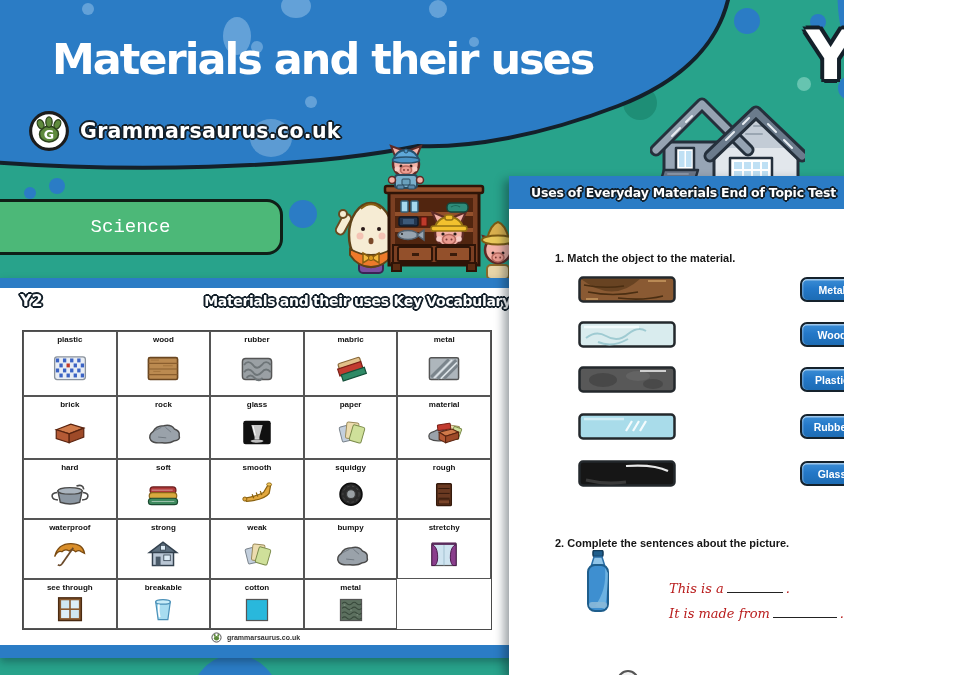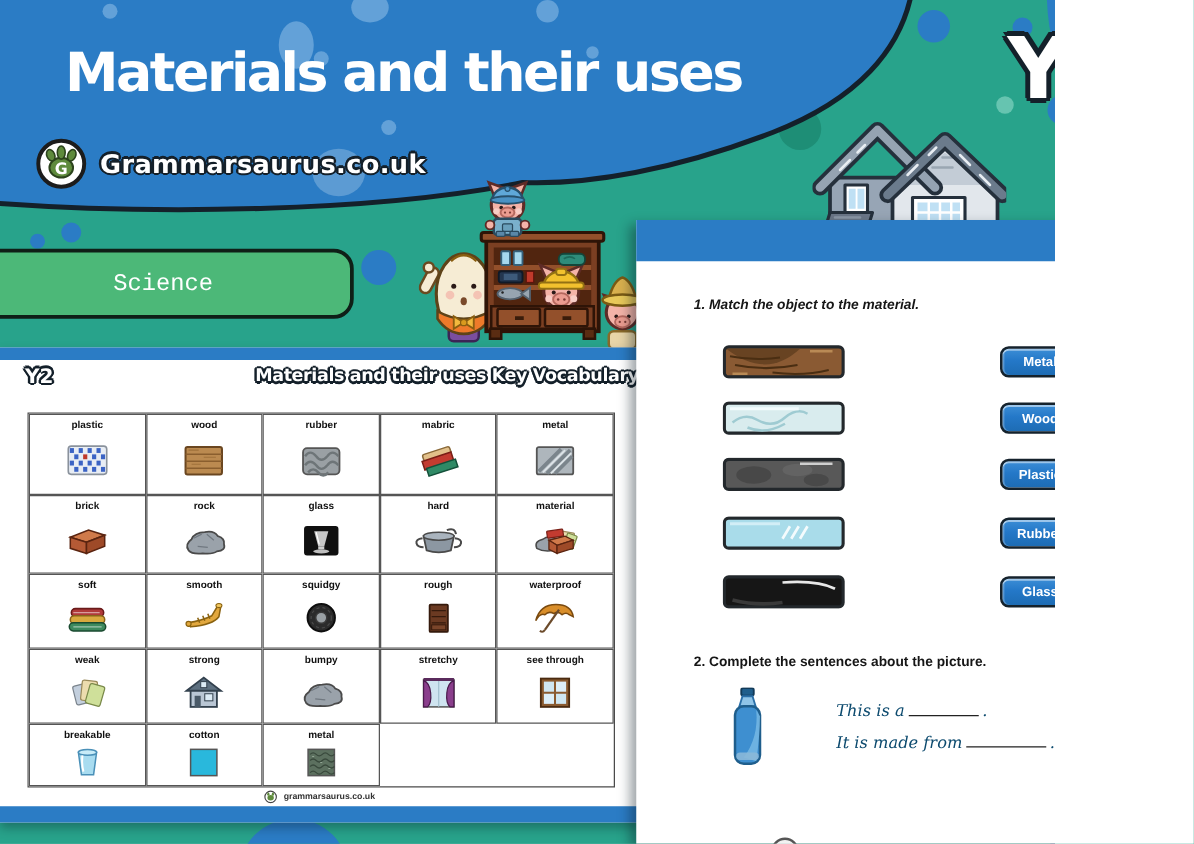--- a/index.html
+++ b/index.html
@@ -44,31 +44,31 @@
   .vfooter{position:absolute;left:0;right:0;top:354px;display:flex;justify-content:center;
       align-items:center;gap:5px;font-size:7px;font-weight:bold;color:#333;}
 
   .sheet-right{position:absolute;left:509px;top:176px;width:426px;height:499px;background:#fff;z-index:3;
       box-shadow:-5px 4px 9px rgba(10,25,35,.4);}
   .thead{position:absolute;top:0;left:0;right:0;height:33px;background:#2b7cc5;
       display:flex;align-items:center;}
   .ttitle{margin-left:22px;font-size:12.5px;letter-spacing:-.2px;}
   .ty2{position:absolute;right:16px;top:7px;font-size:15px;}
   .q{position:absolute;left:46px;font-size:11px;font-weight:bold;color:#161616;}
-  .q1{top:62px;font-style:italic;} .q2{top:348px;} .q3{top:466px;}
+  .q1{top:76px;} .q2{top:361px;} .q3{top:466px;}
   #match-area{position:absolute;inset:0;}
   .strip{position:absolute;left:69px;width:98px;height:27px;}
   .mat-btn{position:absolute;left:291px;width:64px;height:25px;border:2px solid #15222c;
       border-radius:7px;box-sizing:border-box;color:#fff;font-weight:bold;font-size:10.5px;
       display:flex;align-items:center;justify-content:center;
       background:linear-gradient(180deg,#3c8ed6 0%,#2478c8 45%,#1d6cb4 100%);
       box-shadow:inset 0 1.5px 0 rgba(255,255,255,.5),inset 1.5px 0 0 rgba(255,255,255,.25);}
   .bottle{position:absolute;left:76px;top:374px;width:26px;height:64px;}
   .sent{position:absolute;left:160px;font-family:"DejaVu Serif",serif;font-style:italic;
-      font-size:13px;color:#0c4a6e;}
+      font-size:13px;color:#b91c1c;margin-top:19px;}
   .s1{top:386px;} .s2{top:411px;}
   .wline{display:inline-block;width:56px;height:10px;border-bottom:1.6px solid #222;margin:0 3px;}
   .s2 .wline{width:64px;}
   .next-pic{position:absolute;left:106px;top:492px;width:26px;height:12px;}
   .mini-logo{width:11px;height:11px;}
 </style>
 </head>
 <body>
 
 <div class="stage">
@@ -335,46 +335,56 @@
             <svg viewBox="0 0 60 42">
               <rect x="13" y="6" width="34" height="29" rx="3" fill="#101010"></rect>
               <polygon points="23,11 37,11 33,26 27,26" fill="#dcdcdc" opacity=".9"></polygon>
               <rect x="27" y="26" width="6" height="3" fill="#cfcfcf"></rect>
               <ellipse cx="30" cy="31" rx="8" ry="2" fill="#bfbfbf"></ellipse>
               <path d="M25,12 l3,12" stroke="#fff" stroke-width="1.2"></path>
             </svg>
           </div>
         </div>
         <div class="vcell">
-          <div class="vlabel">hard</div>
-          <div class="vicon">
-            <svg viewBox="0 0 60 42">
-              <path d="M14,18 q-7,1 -6,5 q1,4 7,4" fill="none" stroke="#4a4a4a" stroke-width="2"></path>
-              <path d="M46,18 q7,1 6,5 q-1,4 -7,4" fill="none" stroke="#4a4a4a" stroke-width="2"></path>
-              <path d="M15,16 h30 l-3,14 q-12,4 -24,0 z" fill="#8c97a2" stroke="#4a4a4a" stroke-width="1.8"></path>
-              <ellipse cx="30" cy="16" rx="15" ry="4" fill="#aab4be" stroke="#4a4a4a" stroke-width="1.5"></ellipse>
-              <path d="M38,10 q8,-3 9,4" stroke="#4a4a4a" stroke-width="2" fill="none"></path>
+          <div class="vlabel">paper</div>
+          <div class="vicon">
+            <svg viewBox="0 0 60 42">
+              <rect x="17" y="12" width="15" height="19" rx="2" transform="rotate(-14 24 21)" fill="#c3cfdd" stroke="#7a838c" stroke-width="1.2"></rect>
+              <rect x="24" y="8" width="15" height="20" rx="2" transform="rotate(6 31 18)" fill="#ecdcae" stroke="#9a8a5a" stroke-width="1.2"></rect>
+              <rect x="30" y="12" width="15" height="20" rx="2" transform="rotate(16 37 22)" fill="#cfe09a" stroke="#7a8a4a" stroke-width="1.2"></rect>
             </svg>
           </div>
         </div>
         <div class="vcell">
           <div class="vlabel">material</div>
           <div class="vicon">
             <svg viewBox="0 0 60 42">
               <path d="M12,28 q-3,-7 6,-9 q5,-4 12,-1 q6,1 5,6 q1,5 -6,6 q-10,2 -17,-2 z" fill="#9aa2aa" stroke="#4a4a4a" stroke-width="1.5"></path>
               <rect x="36" y="12" width="12" height="16" rx="1" transform="rotate(10 42 20)" fill="#ecdcae" stroke="#9a8a5a" stroke-width="1.2"></rect>
               <rect x="40" y="14" width="10" height="14" rx="1" transform="rotate(20 45 21)" fill="#cfe09a" stroke="#7a8a4a" stroke-width="1.2"></rect>
               <rect x="22" y="10" width="16" height="7" rx="1" transform="rotate(-8 30 13)" fill="#c23b30" stroke="#7a1f16" stroke-width="1.2"></rect>
               <polygon points="24,20 40,16 48,20 32,25" fill="#d07a4a" stroke="#5a2410" stroke-width="1.3"></polygon>
               <polygon points="24,20 32,25 32,33 24,29" fill="#b55a35" stroke="#5a2410" stroke-width="1.3"></polygon>
               <polygon points="32,25 48,20 48,28 32,33" fill="#9e4a28" stroke="#5a2410" stroke-width="1.3"></polygon>
             </svg>
           </div>
         </div>
         <div class="vcell">
+          <div class="vlabel">hard</div>
+          <div class="vicon">
+            <svg viewBox="0 0 60 42">
+              <path d="M14,18 q-7,1 -6,5 q1,4 7,4" fill="none" stroke="#4a4a4a" stroke-width="2"></path>
+              <path d="M46,18 q7,1 6,5 q-1,4 -7,4" fill="none" stroke="#4a4a4a" stroke-width="2"></path>
+              <path d="M15,16 h30 l-3,14 q-12,4 -24,0 z" fill="#8c97a2" stroke="#4a4a4a" stroke-width="1.8"></path>
+              <ellipse cx="30" cy="16" rx="15" ry="4" fill="#aab4be" stroke="#4a4a4a" stroke-width="1.5"></ellipse>
+              <path d="M38,10 q8,-3 9,4" stroke="#4a4a4a" stroke-width="2" fill="none"></path>
+            </svg>
+          </div>
+        </div>
+        <div class="vcell">
           <div class="vlabel">soft</div>
           <div class="vicon">
             <svg viewBox="0 0 60 42">
               <rect x="14" y="11" width="32" height="8" rx="4" fill="#b03a3a" stroke="#6a1a1a" stroke-width="1.5"></rect>
               <rect x="13" y="18" width="34" height="8" rx="4" fill="#d9a93e" stroke="#8a641a" stroke-width="1.5"></rect>
               <rect x="12" y="25" width="36" height="8" rx="4" fill="#3e8a5e" stroke="#1a4a30" stroke-width="1.5"></rect>
               <path d="M16,15 h26 M16,29 h28" stroke="#ffffff" stroke-width="1.2" opacity=".5"></path>
             </svg>
           </div>
         </div>
@@ -409,42 +419,42 @@
             </svg>
           </div>
         </div>
         <div class="vcell">
           <div class="vlabel">waterproof</div>
           <div class="vicon">
             <svg viewBox="0 0 60 42">
               <path d="M11,23 q4,-16 20,-16 q15,0 17,12 l-4,-2 q-3,-3 -7,0 q-4,-4 -8,-1 q-5,-3 -9,1 q-5,-2 -9,6 z" fill="#d98e2a" stroke="#7a4a10" stroke-width="1.5"></path>
               <path d="M34,12 L20,32" stroke="#6b4a2a" stroke-width="2.2" fill="none"></path>
               <path d="M20,32 q-2,3 -5,1" stroke="#6b4a2a" stroke-width="2" fill="none"></path>
-            </svg>
-          </div>
-        </div>
-        <div class="vcell">
-          <div class="vlabel">weak</div>
-          <div class="vicon">
-            <svg viewBox="0 0 60 42">
-              <rect x="17" y="12" width="15" height="19" rx="2" transform="rotate(-14 24 21)" fill="#c3cfdd" stroke="#7a838c" stroke-width="1.2"></rect>
-              <rect x="24" y="8" width="15" height="20" rx="2" transform="rotate(6 31 18)" fill="#ecdcae" stroke="#9a8a5a" stroke-width="1.2"></rect>
-              <rect x="30" y="12" width="15" height="20" rx="2" transform="rotate(16 37 22)" fill="#cfe09a" stroke="#7a8a4a" stroke-width="1.2"></rect>
             </svg>
           </div>
         </div>
         <div class="vcell">
           <div class="vlabel">strong</div>
           <div class="vicon">
             <svg viewBox="0 0 60 42">
               <rect x="17" y="17" width="26" height="17" fill="#b9c6d4" stroke="#33414e" stroke-width="1.8"></rect>
               <polygon points="13,18 30,5 47,18" fill="#5e7080" stroke="#33414e" stroke-width="1.8"></polygon>
               <rect x="21" y="23" width="6" height="11" fill="#4a5a68"></rect>
               <rect x="31" y="21" width="8" height="7" fill="#dcebf5" stroke="#33414e" stroke-width="1"></rect>
               <rect x="27" y="9" width="6" height="6" fill="#dcebf5" stroke="#33414e" stroke-width="1"></rect>
+            </svg>
+          </div>
+        </div>
+        <div class="vcell">
+          <div class="vlabel">weak</div>
+          <div class="vicon">
+            <svg viewBox="0 0 60 42">
+              <rect x="17" y="12" width="15" height="19" rx="2" transform="rotate(-14 24 21)" fill="#c3cfdd" stroke="#7a838c" stroke-width="1.2"></rect>
+              <rect x="24" y="8" width="15" height="20" rx="2" transform="rotate(6 31 18)" fill="#ecdcae" stroke="#9a8a5a" stroke-width="1.2"></rect>
+              <rect x="30" y="12" width="15" height="20" rx="2" transform="rotate(16 37 22)" fill="#cfe09a" stroke="#7a8a4a" stroke-width="1.2"></rect>
             </svg>
           </div>
         </div>
         <div class="vcell">
           <div class="vlabel">bumpy</div>
           <div class="vicon">
             <svg viewBox="0 0 60 42">
               <path d="M15,30 q-4,-6 3,-11 q3,-7 13,-7 q9,-2 13,4 q7,2 6,8 q2,6 -7,7 q-4,3 -14,2 q-11,1 -14,-3 z" fill="#9aa2aa" stroke="#4a4a4a" stroke-width="1.8"></path>
               <path d="M20,18 l8,-4 M33,14 l7,6 M24,26 l10,1" stroke="#707880" stroke-width="1.2" fill="none"></path>
             </svg>
@@ -510,20 +520,21 @@
         <ellipse cx="4" cy="3.6" rx="1" ry="1.5" fill="#5e8a3c"></ellipse>
         <ellipse cx="8" cy="3.6" rx="1" ry="1.5" fill="#5e8a3c"></ellipse>
       </svg>
       <span>grammarsaurus.co.uk</span>
     </div>
     <div class="bar bottom"></div>
   </div>
 
   <div class="sheet-right">
     <div class="thead">
+      <span class="ttitle bubble o2">Uses of Everyday Materials End of Topic Test</span>
       <span class="ty2 bubble o2">Y2</span>
     </div>
     <div class="q q1">1. Match the object to the material.</div>
     <div id="match-area">
         <div class="strip" style="top: 100px;">
           <svg viewBox="0 0 98 27" width="98" height="27">
             <rect x="1.5" y="1.5" width="95" height="24" rx="3.5" fill="#8a5a33" stroke="#23282c" stroke-width="2.5"></rect>
             <path d="M3,3 Q35,28 62,3 Z" fill="#5f3d1e" opacity=".8"></path>
             <path d="M6,9 q20,4 40,1 M10,16 q25,5 50,0 M40,22 q25,3 45,-2" stroke="#4a2e12" stroke-width="1.6" fill="none"></path>
             <path d="M8,23 h12 M70,5 h18" stroke="#b98a55" stroke-width="2"></path>

